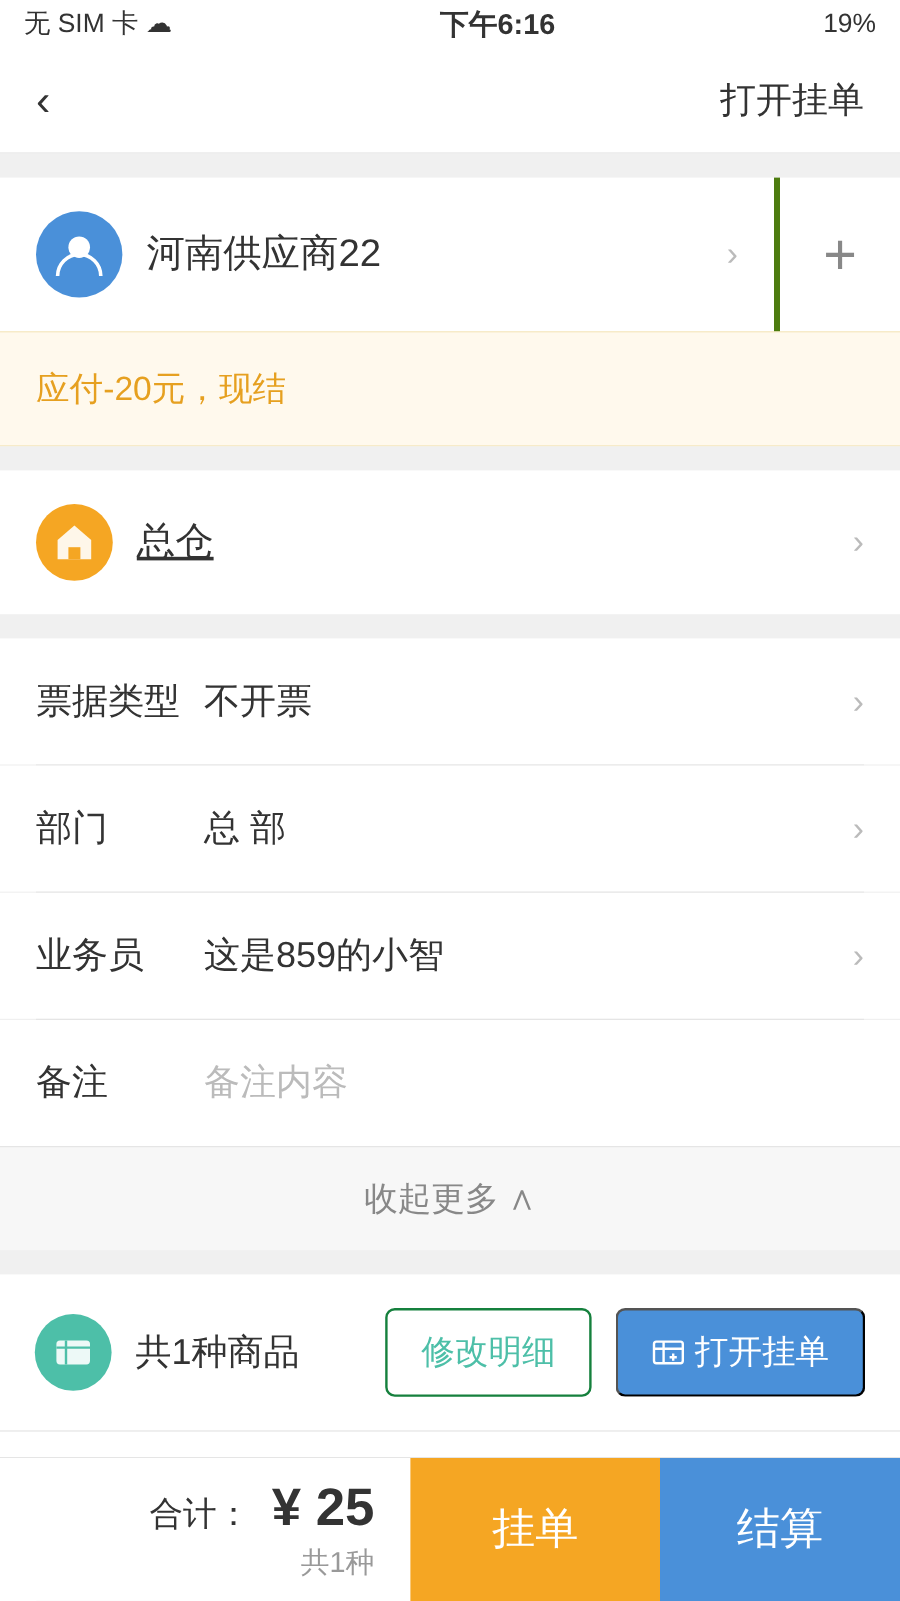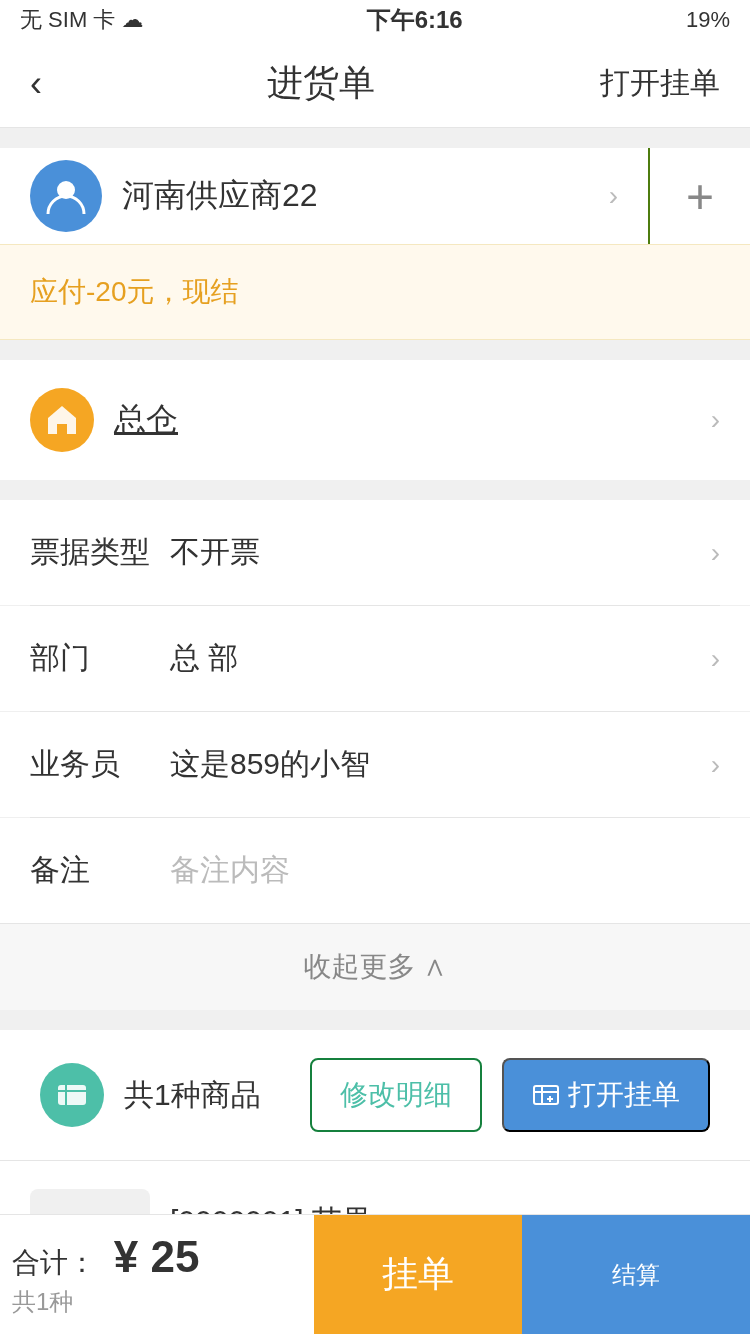--- a/index.html
+++ b/index.html
@@ -70,22 +70,22 @@
     
     .supplier-section {
       background: #fff;
       display: flex;
       align-items: center;
     }
     .supplier-main {
       flex: 1;
       display: flex;
       align-items: center;
-      padding: 12px 30px;
-      border-right: 2px solid #4d7c0f;
+      padding: 28px 30px;
+      border-right: 5px solid #4d7c0f;
     }
     .supplier-avatar {
       width: 72px;
       height: 72px;
       border-radius: 50%;
       background: #4a90d9;
       display: flex;
       align-items: center;
       justify-content: center;
       margin-right: 20px;
@@ -181,21 +181,21 @@
     .collapse-text {
       font-size: 28px;
       color: #888;
     }
 
     
     .product-header {
       background: #fff;
       display: flex;
       align-items: center;
-      padding: 28px 40px;
+      padding: 28px 29px;
       gap: 20px;
     }
     .product-count-icon {
       width: 64px;
       height: 64px;
       border-radius: 50%;
       background: #4dbfa8;
       display: flex;
       align-items: center;
       justify-content: center;
@@ -276,21 +276,22 @@
       left: 0;
       width: 750px;
       height: 120px;
       display: flex;
       align-items: center;
       background: #fff;
       border-top: 1px solid #e5e5e5;
     }
     .total-section {
       flex: 1;
-      padding: 0 12px;
+      padding: 0 30px;
+      text-align: right;
     }
     .total-label {
       font-size: 28px;
       color: #333;
       display: inline;
     }
     .total-amount {
       font-size: 44px;
       font-weight: 600;
       color: #333;
@@ -306,25 +307,25 @@
       height: 120px;
       background: #f5a623;
       color: #fff;
       font-size: 36px;
       display: flex;
       align-items: center;
       justify-content: center;
       cursor: pointer;
     }
     .btn-checkout {
-      width: 228px;
+      width: 200px;
       height: 120px;
       background: #4a90d9;
       color: #fff;
-      font-size: 24px;
+      font-size: 36px;
       display: flex;
       align-items: center;
       justify-content: center;
       cursor: pointer;
     }
 
     .content-scroll {
       padding-bottom: 120px;
     }
   </style>
@@ -336,21 +337,20 @@
     <span>无 SIM 卡 ☁</span>
   </div>
   <div class="status-center">下午6:16</div>
   <div class="status-right">
     <span>19%</span>
   </div>
 </div>
 
 <div class="nav-bar">
   <span class="nav-back">‹</span>
-  <span class="nav-title">进货单</span>
   <span class="nav-right-btn">打开挂单</span>
 </div>
 
 <div class="content-scroll">
 
   <div class="section-gap"></div>
 
   <div class="supplier-section">
     <div class="supplier-main">
       <div class="supplier-avatar">

